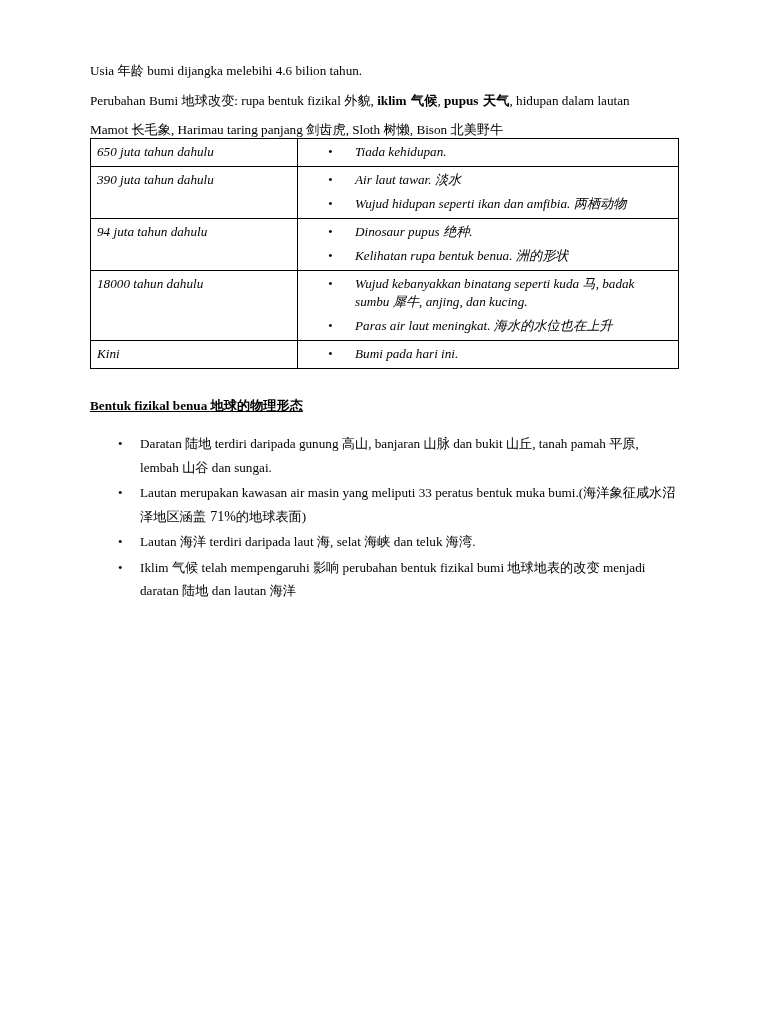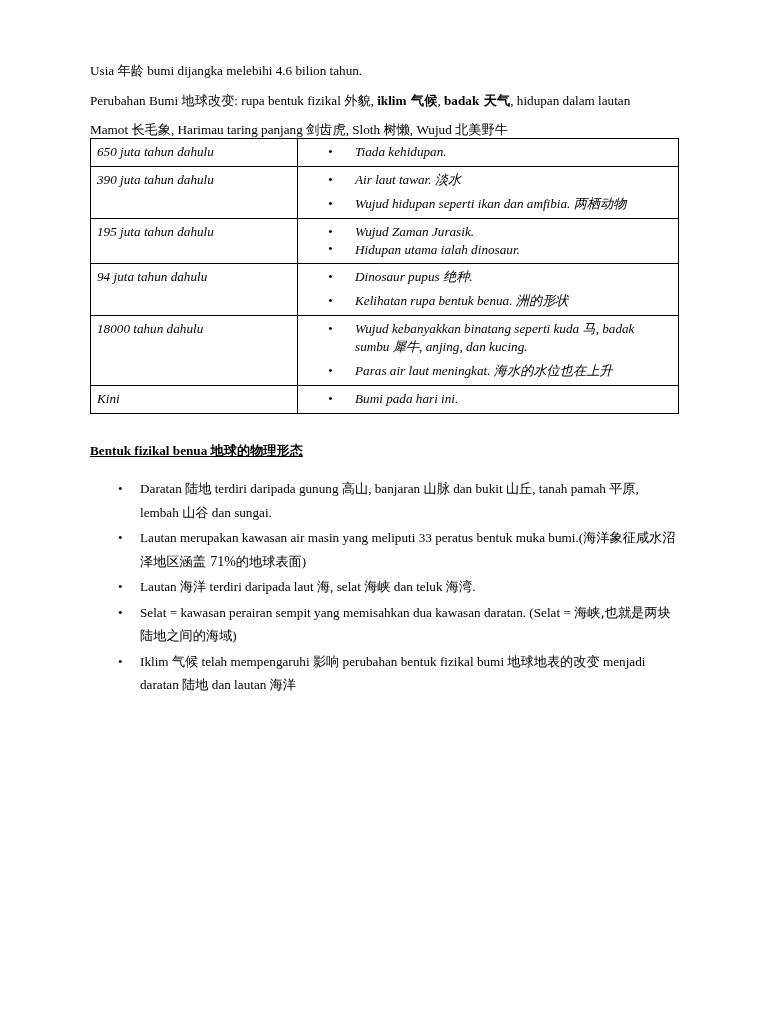--- a/index.html
+++ b/index.html
@@ -105,50 +105,41 @@
   }
   .small-pct { font-size: 14px; }
 </style>
 </head>
 <body>
 
 <div class="page">
 
   <div id="intro-block">
       <p class="para"><span>Usia </span><span class="cn">年龄</span><span> bumi dijangka melebihi 4.6 bilion tahun.</span></p>
-      <p class="para"><span>Perubahan Bumi </span><span class="cn">地球改变</span><span>: rupa bentuk fizikal </span><span class="cn">外貌</span><span>, </span><span class="b">iklim</span><span class="cn b"> 气候</span><span>, </span><span class="b">badak</span><span class="cn b"> 天气</span><span>, hidupan dalam lautan</span></p>
-      <p class="para"><span>Mamot </span><span class="cn">长毛象</span><span>, Harimau taring panjang </span><span class="cn">剑齿虎</span><span>, Sloth </span><span class="cn">树懒</span><span>, Wujud </span><span class="cn">北美野牛</span></p>
+      <p class="para"><span>Perubahan Bumi </span><span class="cn">地球改变</span><span>: rupa bentuk fizikal </span><span class="cn">外貌</span><span>, </span><span class="b">iklim</span><span class="cn b"> 气候</span><span>, </span><span class="b">pupus</span><span class="cn b"> 天气</span><span>, hidupan dalam lautan</span></p>
+      <p class="para"><span>Mamot </span><span class="cn">长毛象</span><span>, Harimau taring panjang </span><span class="cn">剑齿虎</span><span>, Sloth </span><span class="cn">树懒</span><span>, Bison </span><span class="cn">北美野牛</span></p>
     </div>
 
 
   <table class="timeline">
     <tbody id="timeline-body">
         <tr>
           <td class="col-era">650 juta tahun dahulu</td>
           <td class="col-desc">
             <ul class="cell-list">
               <li><span>Tiada kehidupan.</span></li>
             </ul>
           </td>
         </tr>
         <tr>
           <td class="col-era">390 juta tahun dahulu</td>
           <td class="col-desc">
             <ul class="cell-list">
               <li><span>Air laut tawar. </span><span class="cn">淡水</span></li>
               <li><span>Wujud hidupan seperti ikan dan amfibia. </span><span class="cn">两栖动物</span></li>
-            </ul>
-          </td>
-        </tr>
-        <tr>
-          <td class="col-era">195 juta tahun dahulu</td>
-          <td class="col-desc">
-            <ul class="cell-list tight">
-              <li><span>Wujud Zaman Jurasik.</span></li>
-              <li><span>Hidupan utama ialah dinosaur.</span></li>
             </ul>
           </td>
         </tr>
         <tr>
           <td class="col-era">94 juta tahun dahulu</td>
           <td class="col-desc">
             <ul class="cell-list">
               <li><span>Dinosaur pupus </span><span class="cn">绝种</span><span>.</span></li>
               <li><span>Kelihatan rupa bentuk benua. </span><span class="cn">洲的形状</span></li>
             </ul>
@@ -175,18 +166,17 @@
   </table>
 
   <div class="second-section">
     <div class="heading-wrap">
       <span class="section-heading"><span>Bentuk fizikal benua </span><span class="cn">地球的物理形态</span></span>
     </div>
     <ul class="main-list" id="main-list">
         <li><span>Daratan </span><span class="cn">陆地</span><span> terdiri daripada gunung </span><span class="cn">高山</span><span>, banjaran </span><span class="cn">山脉</span><span> dan bukit </span><span class="cn">山丘</span><span>, tanah pamah </span><span class="cn">平原</span><span>, lembah </span><span class="cn">山谷</span><span> dan sungai.</span></li>
         <li><span>Lautan merupakan kawasan air masin yang meliputi 33 peratus bentuk muka bumi.(</span><span class="cn">海洋象征咸水沼泽地区涵盖 </span><span class="small-pct">71%</span><span class="cn">的地球表面</span><span>)</span></li>
         <li><span>Lautan </span><span class="cn">海洋</span><span> terdiri daripada laut </span><span class="cn">海</span><span>, selat </span><span class="cn">海峡</span><span> dan teluk </span><span class="cn">海湾</span><span>.</span></li>
-        <li><span>Selat = kawasan perairan sempit yang memisahkan dua kawasan daratan. (Selat = </span><span class="cn">海峡,也就是两块陆地之间的海域</span><span>)</span></li>
         <li><span>Iklim </span><span class="cn">气候</span><span> telah mempengaruhi </span><span class="cn">影响</span><span> perubahan bentuk fizikal bumi </span><span class="cn">地球地表的改变</span><span> menjadi daratan </span><span class="cn">陆地</span><span> dan lautan </span><span class="cn">海洋</span></li>
       </ul>
   </div>
 
 </div>
 
 </body></html>

